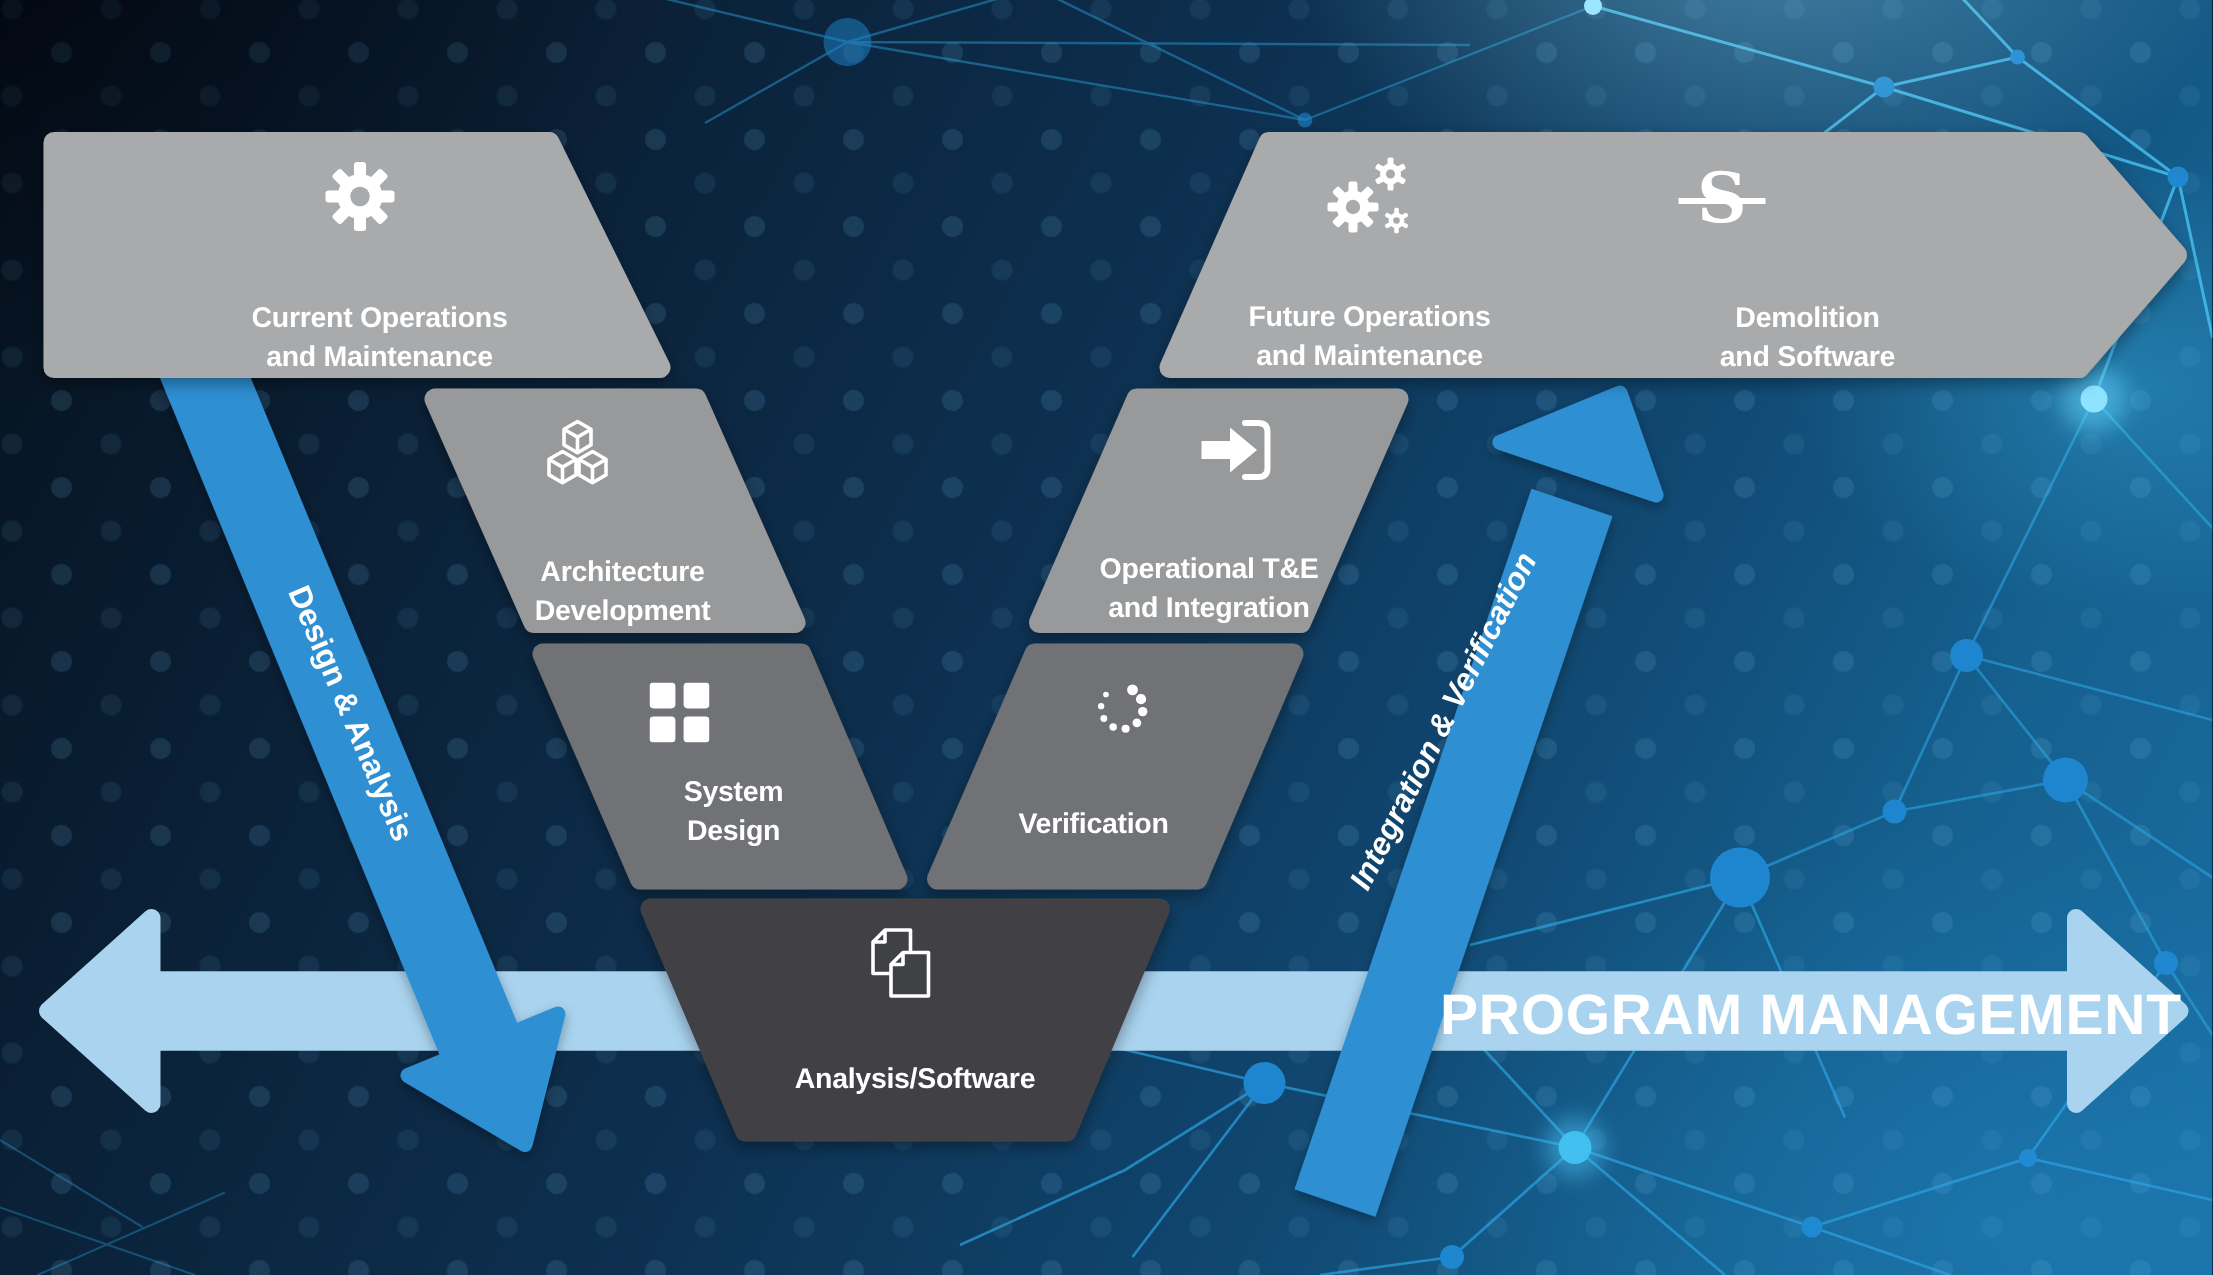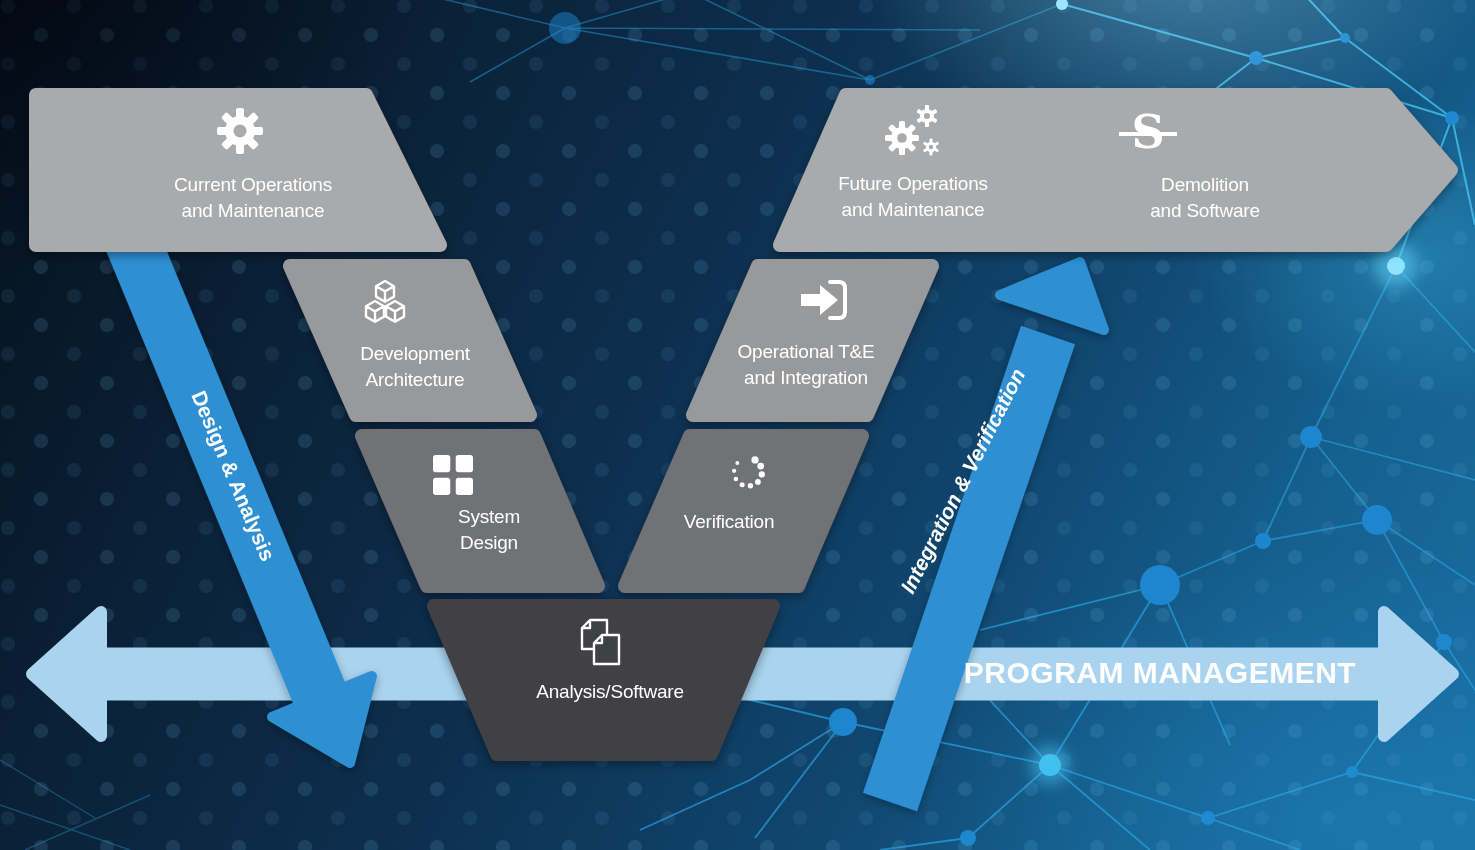--- a/index.html
+++ b/index.html
@@ -15,27 +15,27 @@
     background-size:66px 58px,66px 58px,100% 100%;
     background-position:8px 6px,41px 35px,0 0;
   }
   .glow{
     background:
       radial-gradient(500px 320px at 80% -6%, rgba(150,230,255,.40), transparent 65%),
       radial-gradient(320px 220px at 96% 30%, rgba(70,200,250,.28), transparent 70%),
       radial-gradient(600px 380px at 90% 96%, rgba(40,160,230,.22), transparent 70%),
       radial-gradient(700px 450px at -2% -5%, rgba(0,0,10,.55), transparent 70%);
   }
-  .box-label{position:absolute;color:#fff;font-weight:normal;font-size:19px;line-height:26px;
-             text-align:center;letter-spacing:-0.2px;}
+  .box-label{position:absolute;color:#fff;font-weight:bold;font-size:19px;line-height:26px;
+             text-align:center;letter-spacing:-0.2px;margin-top:28px;}
   .box-label span{display:block;}
   .arrow-label{position:absolute;color:#fff;font-weight:bold;font-size:21px;text-align:center;
                white-space:nowrap;}
   .pm-label{position:absolute;left:960px;top:656px;width:400px;text-align:center;color:#fff;
-            font-weight:bold;font-size:30px;letter-spacing:0.5px;white-space:nowrap;}
+            font-weight:bold;font-size:38px;letter-spacing:0.5px;white-space:nowrap;}
   .icon{position:absolute;}
   .demo-s{position:absolute;left:1118px;top:103px;width:60px;height:58px;text-align:center;}
   .demo-s .sglyph{font-family:"DejaVu Serif","Liberation Serif",serif;font-weight:bold;
                   font-size:46px;line-height:58px;color:#fff;}
   .demo-s .strike{position:absolute;left:1px;top:29px;width:58px;height:3.5px;background:#fff;}
 </style>
 </head>
 <body>
 
 <div class="stage">
@@ -224,24 +224,24 @@
   <div class="demo-s">
     <span class="sglyph">S</span>
     <div class="strike"></div>
   </div>
 
   <div class="box-label" style="left:123px;top:172px;width:260px">
     <span>Current Operations</span>
       <span>and Maintenance</span>
   </div>
   <div class="box-label" style="left:285px;top:341px;width:260px">
-    <span>Development</span>
-      <span>Architecture</span>
-  </div>
-  <div class="box-label" style="left:359px;top:504px;width:260px">
+    <span>Architecture</span>
+      <span>Development</span>
+  </div>
+  <div class="box-label" style="left:359px;top:488px;width:260px">
     <span>System</span>
       <span>Design</span>
   </div>
   <div class="box-label" style="left:480px;top:679px;width:260px">
     <span>Analysis/Software</span>
   </div>
   <div class="box-label" style="left:599px;top:509px;width:260px">
     <span>Verification</span>
   </div>
   <div class="box-label" style="left:676px;top:339px;width:260px">

